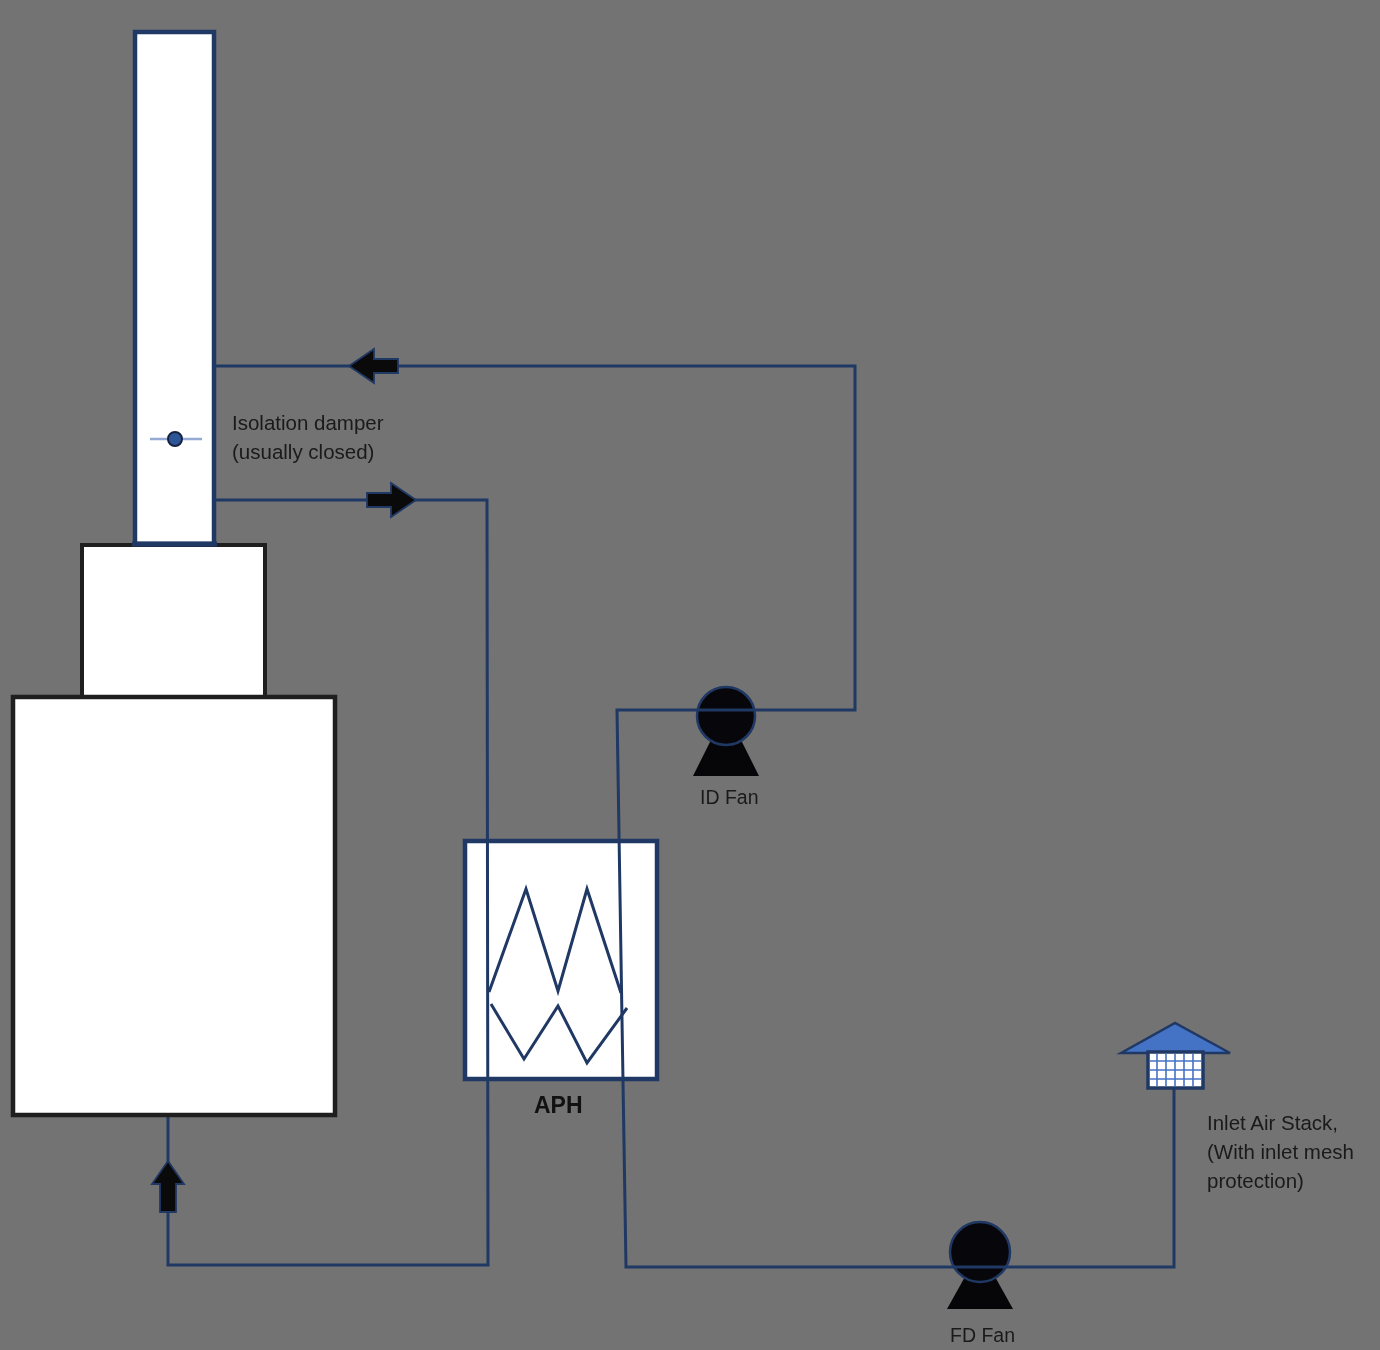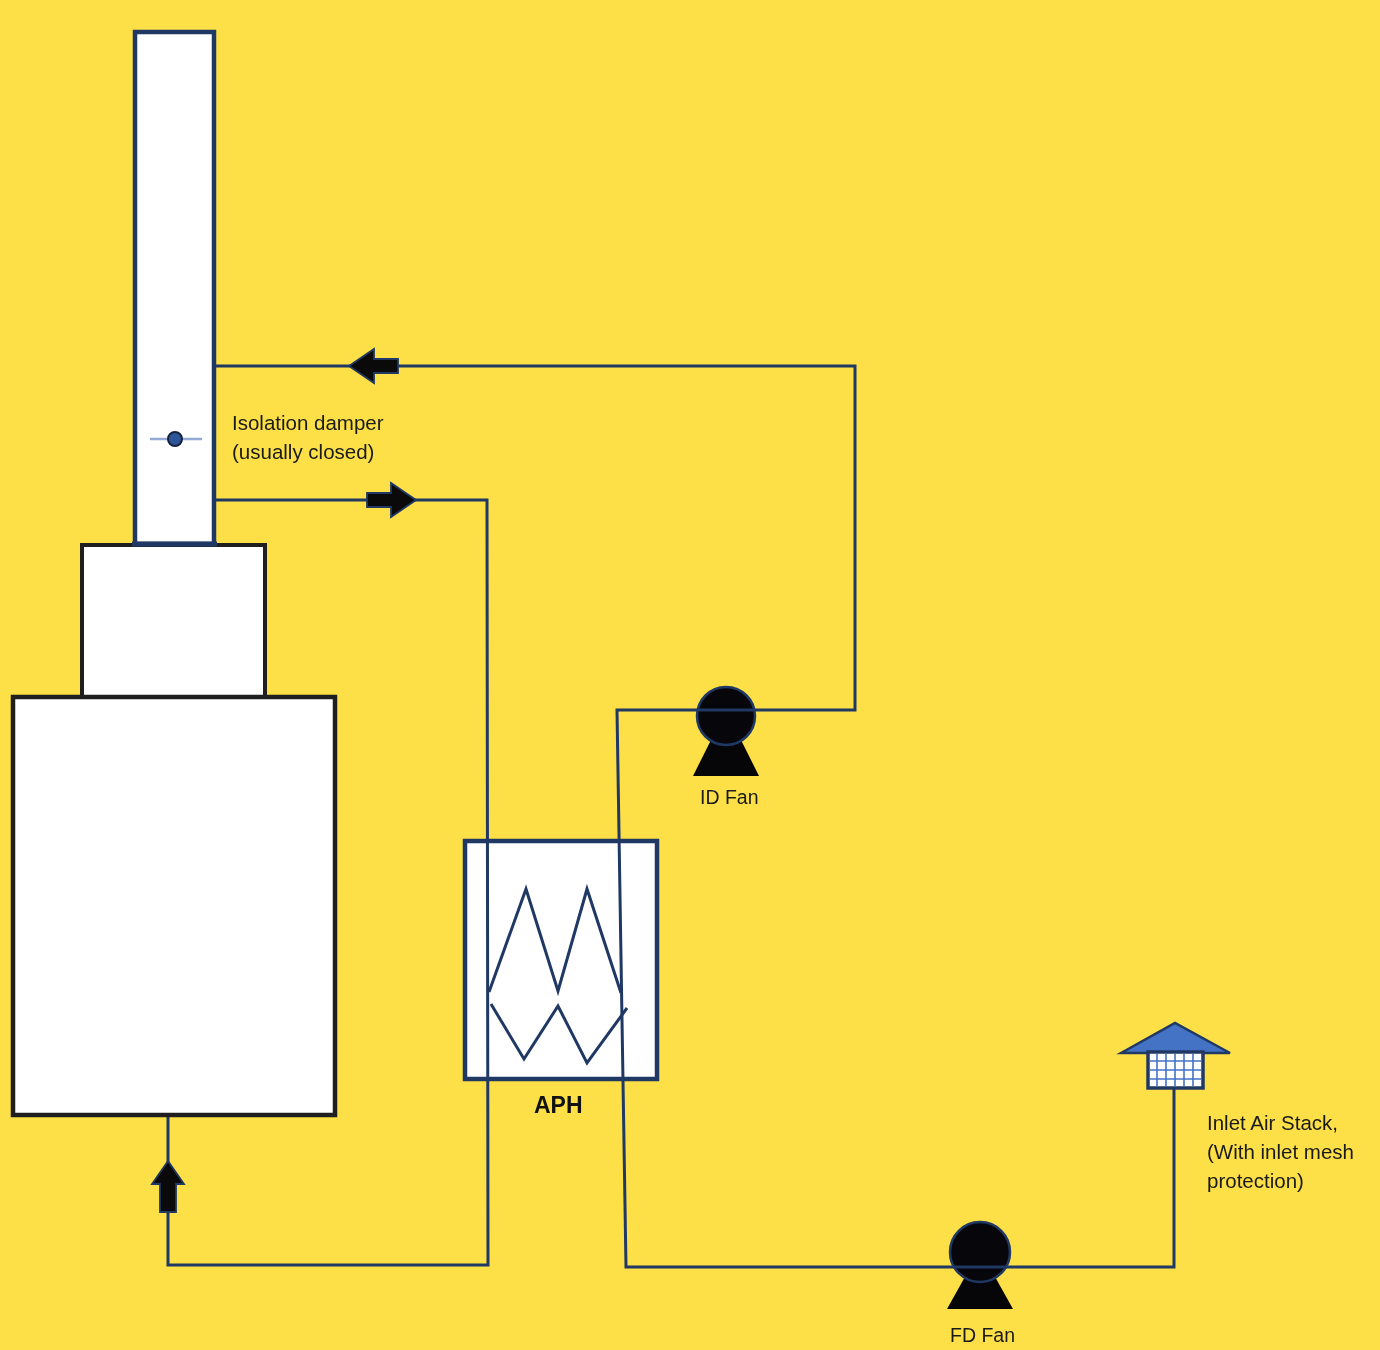--- a/index.html
+++ b/index.html
@@ -1,16 +1,16 @@
 <!DOCTYPE html>
 <html><head>
 <meta charset="utf-8">
 <style>
   html,body{margin:0;padding:0;background:#ffffff;}
-  .canvas{position:relative;width:1380px;height:1350px;background:#fde047;overflow:hidden;
+  .canvas{position:relative;width:1380px;height:1350px;background:#737373;overflow:hidden;
           font-family:"Liberation Sans", sans-serif;}
   svg{display:block;}
   .pipe{fill:none;stroke:#203864;stroke-width:3;}
   .zig{fill:none;stroke:#203864;stroke-width:3;stroke-linejoin:miter;}
   .equip-navy{fill:#ffffff;stroke:#203864;stroke-width:4.5;}
   .equip-black{fill:#ffffff;stroke:#1f1f1f;stroke-width:4;}
   .fan-body{fill:#07070b;stroke:#203864;stroke-width:2.5;}
   .fan-base{fill:#060608;stroke:none;}
   .block-arrow{fill:#0a0a0a;stroke:#203864;stroke-width:1.8;stroke-linejoin:miter;}
   .lbl{font-size:20.5px;fill:#1a1a1a;}

